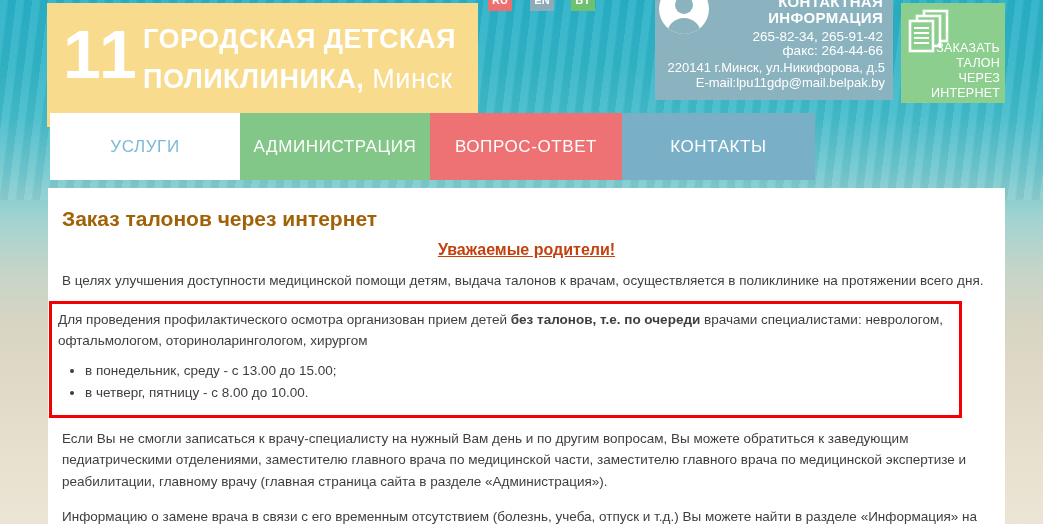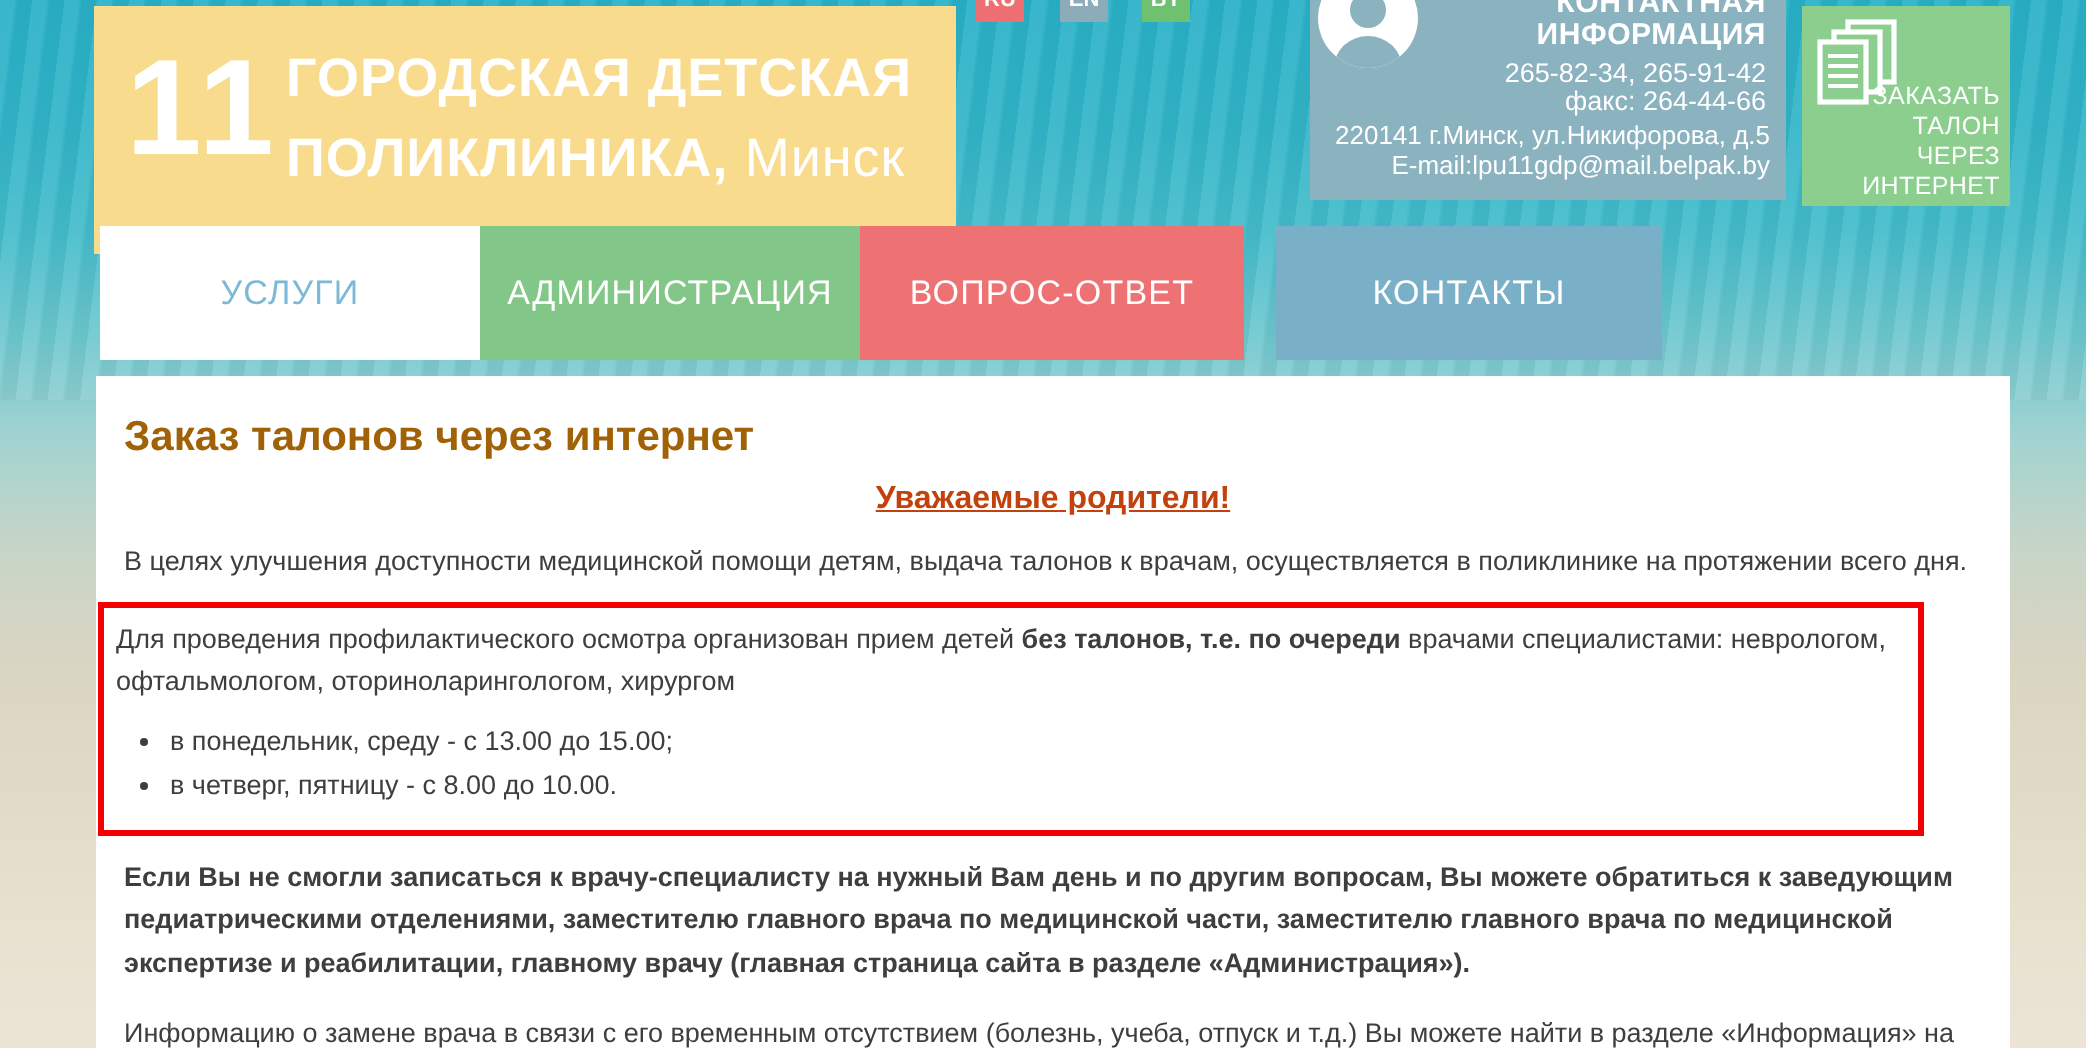--- a/index.html
+++ b/index.html
@@ -46,35 +46,35 @@
   .order svg { position:absolute; left:7px; top:6px; }
   .order-text { position:absolute; right:5px; top:38px; text-align:right; font-size:12.5px; line-height:15px; letter-spacing:0.2px; }
 
   
   .nav { position:absolute; left:50px; top:113px; height:67px; width:955px; display:flex; }
   .tab { height:67px; line-height:67px; text-align:center; color:#fff; font-size:17px; letter-spacing:0.6px; cursor:pointer; }
   .tab.t0 { width:190px; background:#76aec6; }
   .tab.t1 { width:190px; background:#ffffff; color:#7db9d7; }
   .tab.t2 { width:190px; background:#82c787; }
   .tab.t3 { width:192px; background:#ee7173; }
-  .tab.t4 { width:193px; background:#79b0c7;margin-left:16px; }
+  .tab.t4 { width:193px; background:#79b0c7; }
 
   
   .content { position:absolute; left:48px; top:188px; width:957px; height:336px;
     background:#fff; padding:0 14px; color:#3e3e3e; }
   .page-title { margin:19px 0 10px; font-size:21px; font-weight:bold; color:#a16207; }
   .greeting { text-align:center; font-size:16px; font-weight:bold; color:#c2410c;
     text-decoration:underline; margin:10px 0 11px; }
   .para { font-size:13.5px; line-height:1.6; margin:9px 0; }
   .notice { border:3px solid #f40000; margin:9px 0 7px -13px; width:913px; padding:3px 8px 2px 6px; }
   .notice p { font-size:13.5px; line-height:1.6; margin:2px 0 4px; }
   .notice .hl { font-weight:bold; }
   .notice ul { margin:9px 0 9px; padding-left:27px; }
   .notice li { font-size:13.5px; line-height:1.55; margin:1px 0; }
-  .para.p2 { margin-top:10px;font-weight:bold; }
+  .para.p2 { margin-top:10px; }
   .para.p3 { margin-top:14px; }
 </style>
 </head>
 <body>
 
 <div class="stage">
   <div class="ripples"></div>
 
   <div class="lang ru">RU</div>
   <div class="lang en">EN</div>

